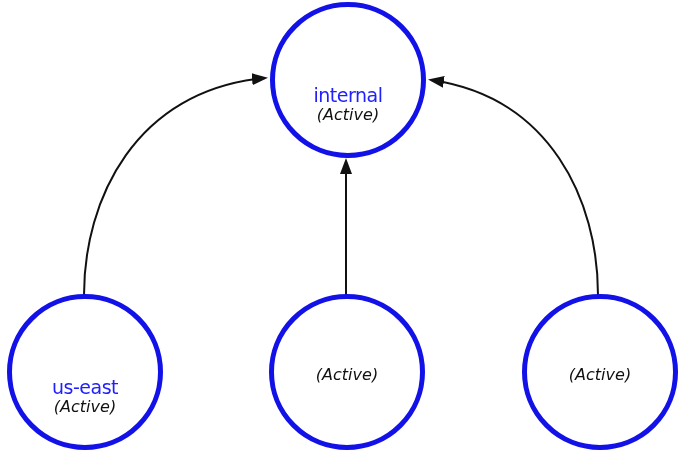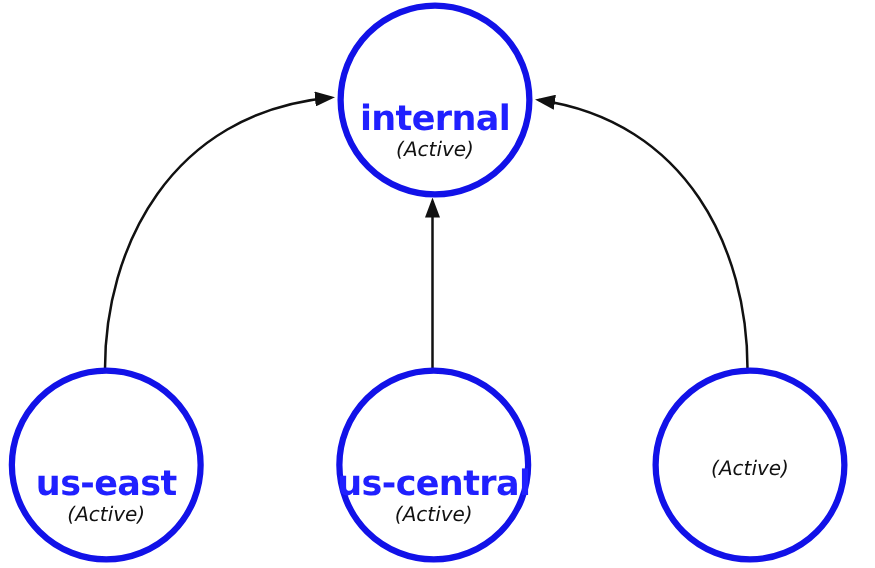--- a/index.html
+++ b/index.html
@@ -37,22 +37,22 @@
     background: #ffffff;
     display: flex;
     flex-direction: column;
     align-items: center;
     justify-content: center;
     text-align: center;
     padding-top: 6px;
   }
   .node-label {
     color: var(--node-label, #2020ff);
-    font-weight: bold;
-    font-size: 28px;
+    font-weight: normal;
+    font-size: 19px;
     line-height: 1.1;
     letter-spacing: -0.5px;
     white-space: nowrap;
     margin-top: 44px;
   }
   .node-status {
     color: var(--status-text, #111111);
     font-style: italic;
     font-size: 16px;
     line-height: 1.25;
@@ -83,21 +83,20 @@
     <div class="node-label">internal</div>
     <div class="node-status">(Active)</div>
   </div>
 
   <div class="node node-us-east">
     <div class="node-label">us-east</div>
     <div class="node-status">(Active)</div>
   </div>
 
   <div class="node node-us-central">
-    <div class="node-label">us-central</div>
     <div class="node-status">(Active)</div>
   </div>
 
   <div class="node node-us-west">
     <div class="node-status">(Active)</div>
   </div>
 
 </div>
 
 </body></html>

